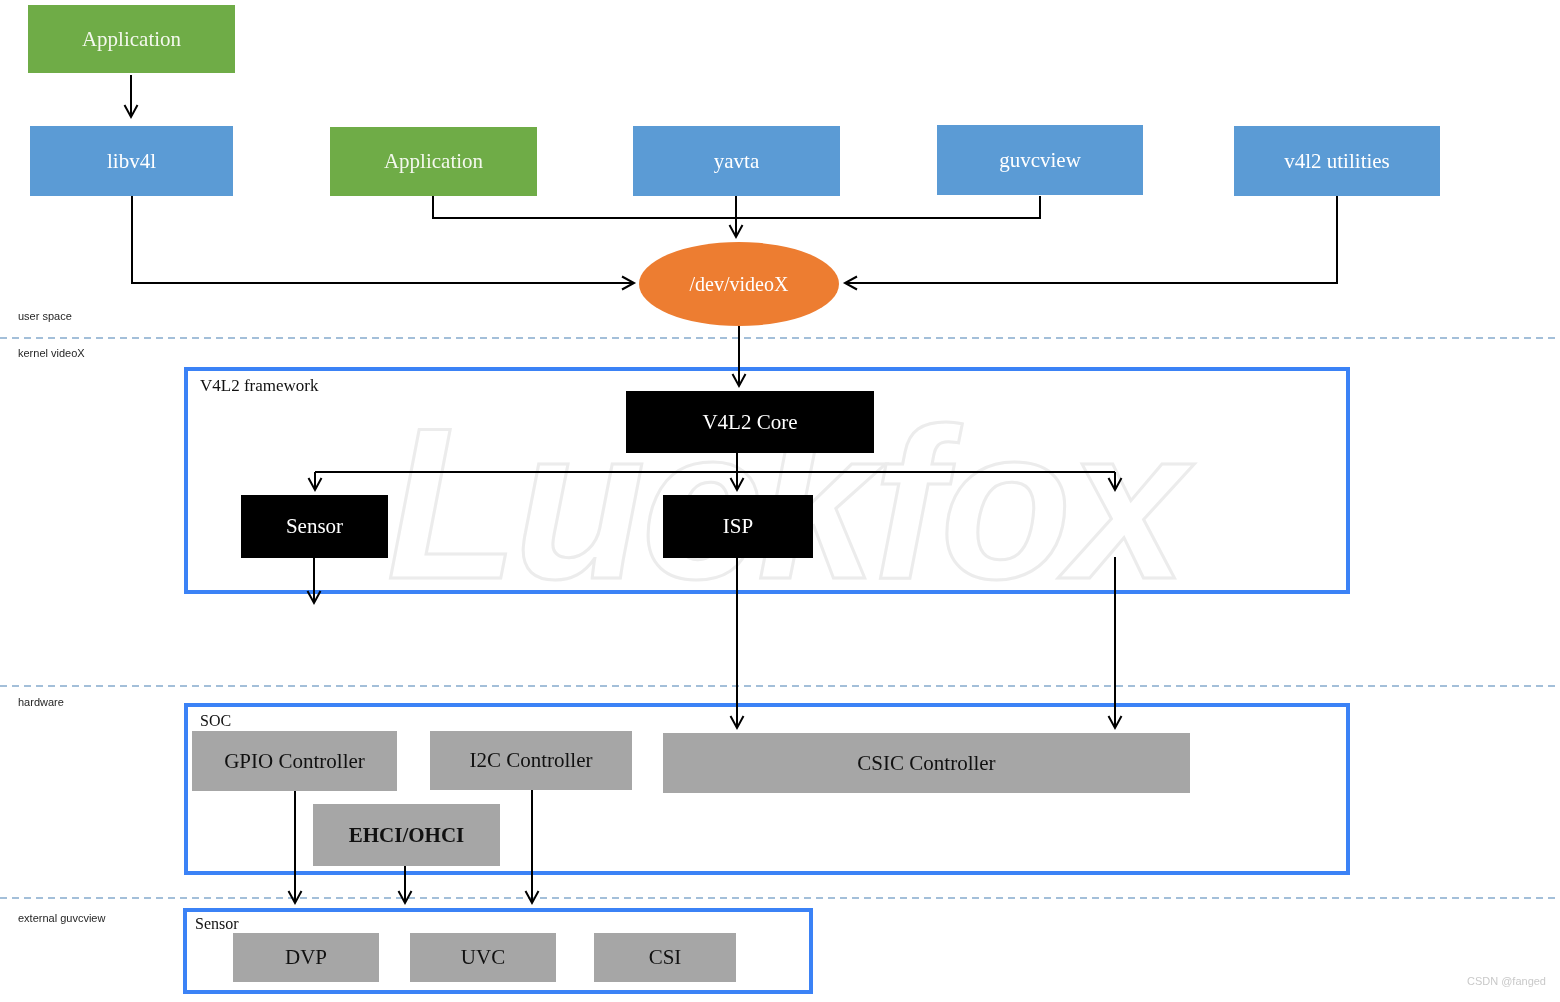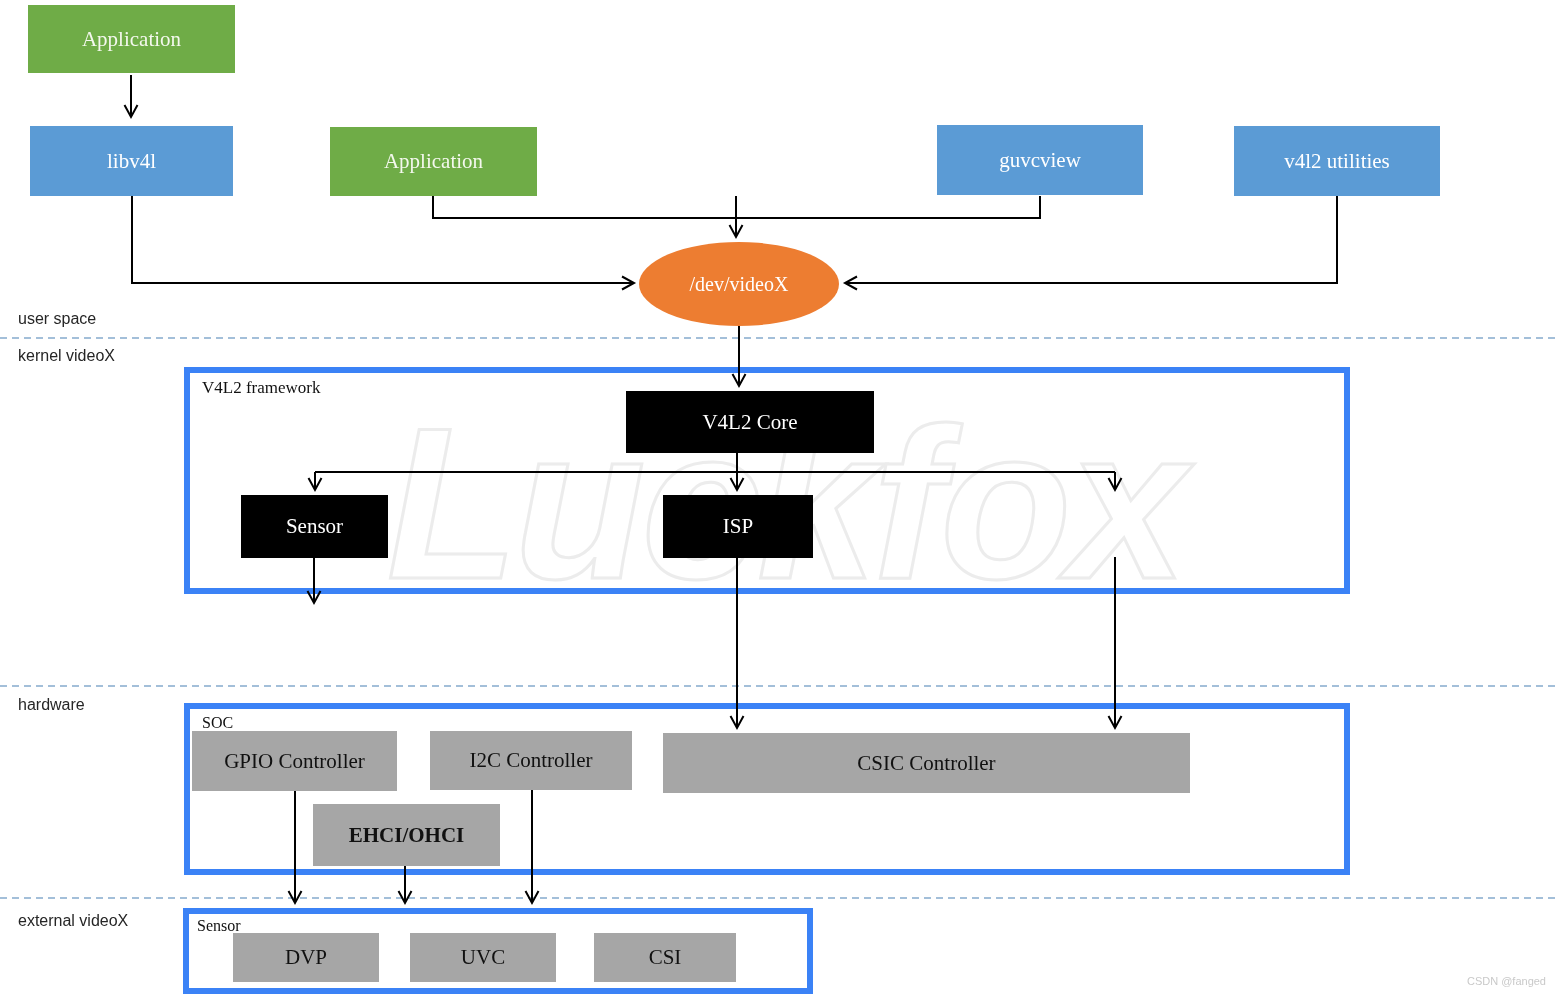--- a/index.html
+++ b/index.html
@@ -8,21 +8,21 @@
     width:1560px;height:1002px;
     background:#ffffff;
     overflow:hidden;
     font-family:"Liberation Serif", serif;
   }
   svg.layer{position:absolute;left:0;top:0;width:1560px;height:1002px;}
   #watermark-layer{z-index:0;}
   #line-layer{z-index:2;}
   .container-box{
     position:absolute;
-    border:6px solid #3b82f6;
+    border:4px solid #3b82f6;
     background:transparent;
     z-index:1;
     box-sizing:border-box;
   }
   .container-label{
     position:absolute;
     left:12px;top:5px;
     font-size:17px;
     color:#111111;
     font-family:"Liberation Serif", serif;
@@ -41,21 +41,21 @@
   .black{background:#000000;color:#ffffff;}
   .gray{background:#A6A6A6;color:#111111;}
   .ellipse{
     background:#ED7D31;color:#ffffff;
     border-radius:50%;
     font-size:20px;
   }
   .layer-label{
     position:absolute;
     font-family:"Liberation Sans", sans-serif;
-    font-size:16px;
+    font-size:11px;
     color:#262626;
     z-index:4;
     white-space:nowrap;
   }
   .credit{
     position:absolute;
     right:14px;top:975px;
     font-family:"Liberation Sans", sans-serif;
     font-size:11px;
     color:#c9c9c9;
@@ -106,25 +106,26 @@
     <line x1="1115" y1="557" x2="1115" y2="728" stroke="#000" stroke-width="2" marker-end="url(#arrow)"></line>
 
     <line x1="295" y1="791" x2="295" y2="903" stroke="#000" stroke-width="2" marker-end="url(#arrow)"></line>
     <line x1="405" y1="866" x2="405" y2="903" stroke="#000" stroke-width="2" marker-end="url(#arrow)"></line>
     <line x1="532" y1="790" x2="532" y2="903" stroke="#000" stroke-width="2" marker-end="url(#arrow)"></line>
   </svg>
 
   <div class="layer-label" style="left:18px;top:310px;">user space</div>
   <div class="layer-label" style="left:18px;top:347px;">kernel videoX</div>
   <div class="layer-label" style="left:18px;top:696px;">hardware</div>
-  <div class="layer-label" style="left:18px;top:912px;">external videoX</div>
+  <div class="layer-label" style="left:18px;top:912px;">external guvcview</div>
 
   <div class="node green" style="left:28px;top:5px;width:207px;height:68px;">Application</div>
   <div class="node blue" style="left:30px;top:126px;width:203px;height:70px;">libv4l</div>
   <div class="node green" style="left:330px;top:127px;width:207px;height:69px;">Application</div>
+  <div class="node blue" style="left:633px;top:126px;width:207px;height:70px;">yavta</div>
   <div class="node blue" style="left:937px;top:125px;width:206px;height:70px;">guvcview</div>
   <div class="node blue" style="left:1234px;top:126px;width:206px;height:70px;">v4l2 utilities</div>
   <div class="node ellipse" style="left:639px;top:242px;width:200px;height:84px;">/dev/videoX</div>
 
   <div class="container-box" style="left:184px;top:367px;width:1166px;height:227px;">
     <span class="container-label">V4L2 framework</span>
   </div>
   <div class="node black" style="left:626px;top:391px;width:248px;height:62px;">V4L2 Core</div>
   <div class="node black" style="left:241px;top:495px;width:147px;height:63px;">Sensor</div>
   <div class="node black" style="left:663px;top:495px;width:150px;height:63px;">ISP</div>

